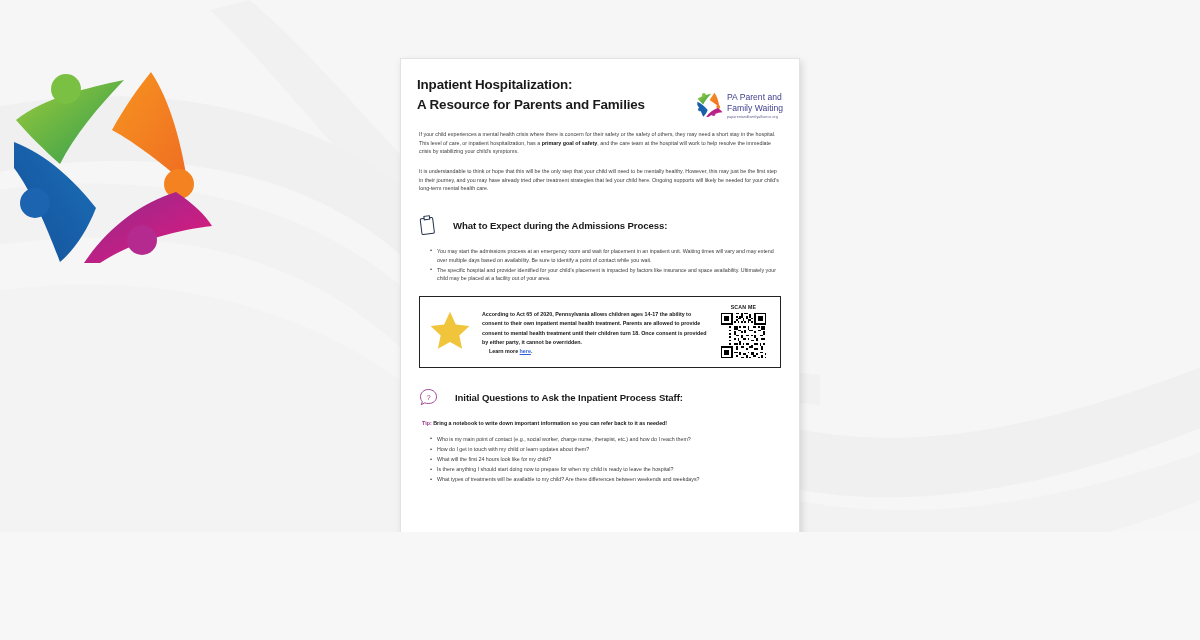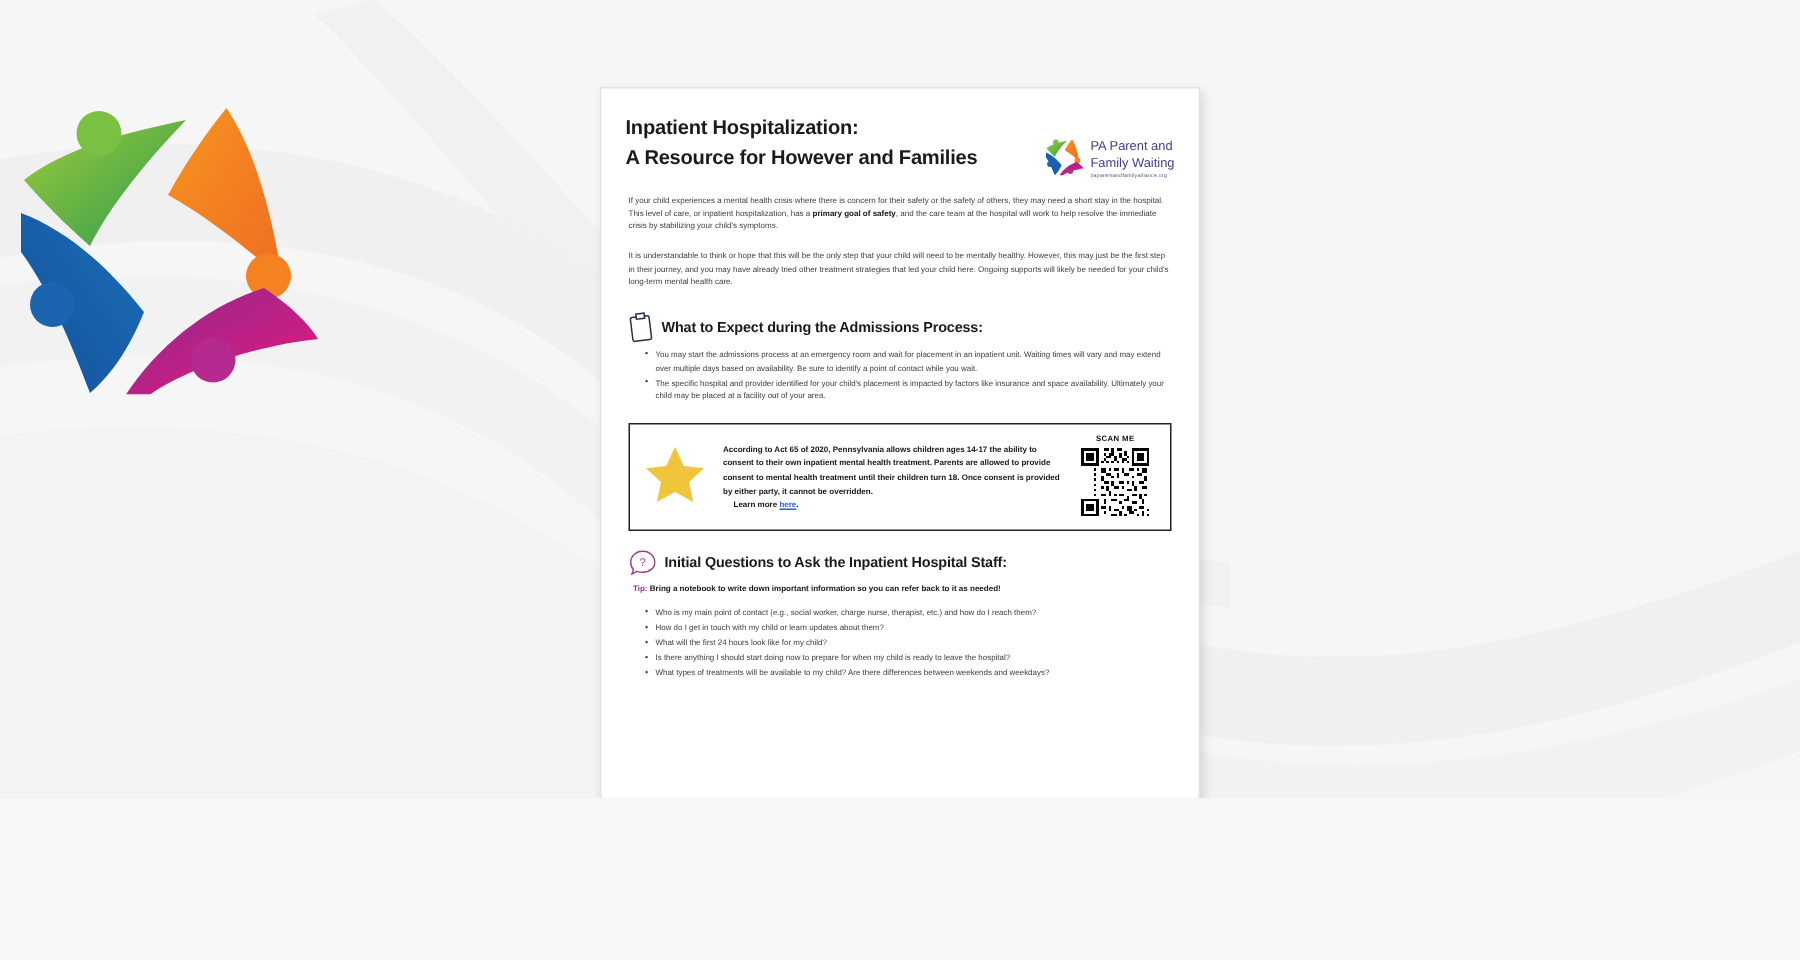--- a/index.html
+++ b/index.html
@@ -108,21 +108,21 @@
   .para b { color: #111; }
 
   
   .section-head {
     display: flex;
     align-items: center;
     gap: 5px;
     margin: 15px 0 4px 2px;
   }
   .section-head h2 {
-    margin: 0;
+    margin: 12px;
     font-size: 9.6px;
     font-weight: bold;
     color: #1a1a1a;
     letter-spacing: -0.1px;
     white-space: nowrap;
   }
   .sec-icon { flex: 0 0 auto; }
 
   
   ul.bullets {
@@ -261,21 +261,21 @@
       <circle cx="128" cy="182" r="15" fill="#b52a8e"></circle>
     </g>
   </svg>
 
   <div class="page">
     <div class="page-inner">
 
       <div class="doc-header">
         <div class="doc-title">
           <span>Inpatient Hospitalization:</span>
-          <span class="ln2">A Resource for However and Families</span>
+          <span class="ln2">A Resource for Parents and Families</span>
         </div>
 
         <div class="hdr-logo">
           <svg class="hdr-logo-mark" viewBox="0 0 200 205" aria-hidden="true">
             <path d="M 2 62 C 30 40, 72 30, 110 22 C 85 48, 60 78, 46 106 C 30 92, 14 76, 2 62 Z" fill="url(#gGreen)"></path>
             <circle cx="52" cy="31" r="15" fill="#7ac143"></circle>
             <path d="M 137 14 C 157 44, 168 88, 174 128 C 150 107, 122 85, 98 72 C 110 50, 124 30, 137 14 Z" fill="url(#gOrange)"></path>
             <circle cx="165" cy="126" r="15" fill="#f58220"></circle>
             <path d="M 0 84 C 32 96, 60 122, 82 150 C 72 175, 60 192, 46 204 C 34 172, 18 134, 0 110 Z" fill="url(#gBlue)"></path>
             <circle cx="21" cy="145" r="15" fill="#1c63b0"></circle>
@@ -436,21 +436,21 @@
           </svg>
         </div>
       </div>
 
       <div class="section-head" style="margin-top:12px;">
         <svg class="sec-icon" width="19" height="19" viewBox="0 0 38 38" aria-hidden="true">
           <path d="M 19 3 C 28.4 3 35 9.6 35 17.5 C 35 25.4 28.4 31 19 31 C 16.2 31 13.6 30.6 11.3 29.8
                    L 4.5 33.5 L 6.6 27.2 C 4.2 24.7 3 21.3 3 17.5 C 3 9.6 9.6 3 19 3 Z" fill="#ffffff" stroke="#9b3f8f" stroke-width="1.9"></path>
           <text x="19" y="23" font-family="Liberation Sans, sans-serif" font-size="15" fill="#9b3f8f" text-anchor="middle">?</text>
         </svg>
-        <h2>Initial Questions to Ask the Inpatient Hospital Staff:</h2>
+        <h2>Initial Questions to Ask the Inpatient Process Staff:</h2>
       </div>
 
       <div class="tip">
         <span class="tip-word">Tip:</span><span> Bring a notebook to write down important information so you can refer back to it as needed!</span>
       </div>
 
       <ul class="bullets" style="margin-top:7px;">
         <li>Who is my main point of contact (e.g., social worker, charge nurse, therapist, etc.) and how do I reach them?</li>
         <li>How do I get in touch with my child or learn updates about them?</li>
         <li>What will the first 24 hours look like for my child?</li>

